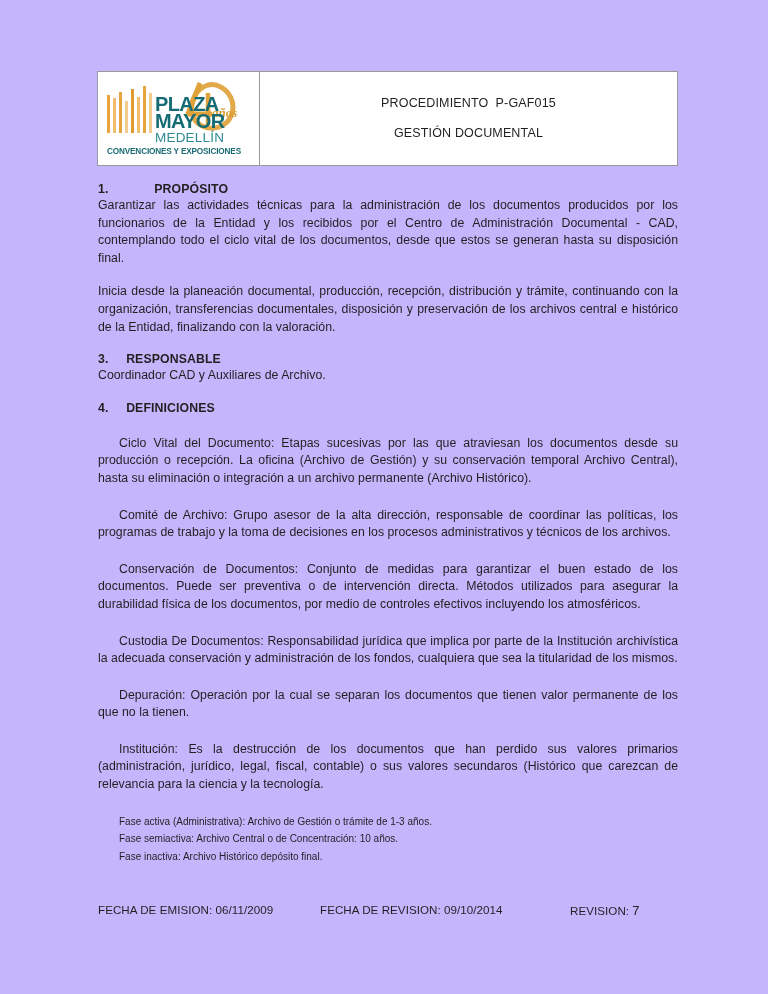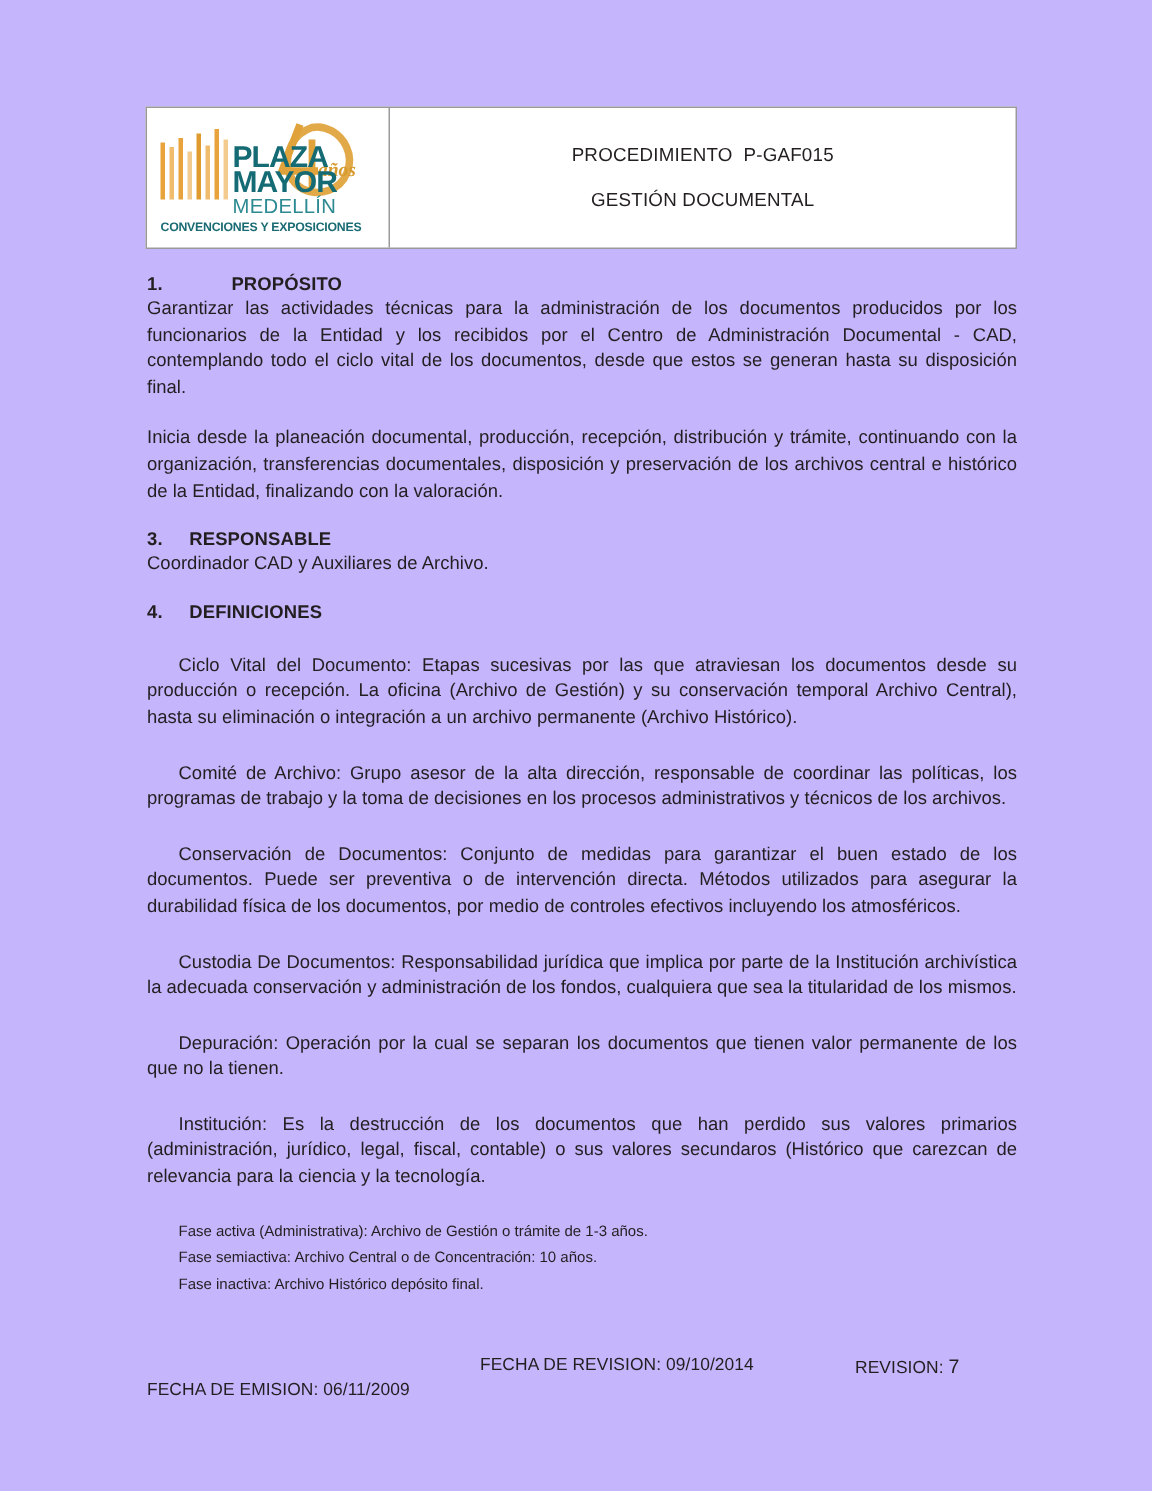--- a/index.html
+++ b/index.html
@@ -115,21 +115,21 @@
   .footer {
     position: absolute;
     left: 98px;
     top: 903px;
     width: 580px;
     display: flex;
     font-size: 11.6px;
     color: #231f20;
     letter-spacing: 0.05px;
   }
-  .footer-emision { flex: 0 0 222px; white-space: pre; margin-top: 17px; }
+  .footer-emision { flex: 0 0 222px; white-space: pre; }
   .footer-revfecha { flex: 0 0 250px; white-space: pre; }
   .footer-rev { flex: 1 1 auto; white-space: pre; }
   .footer-rev .revnum { font-size: 13px; }
 </style>
 </head>
 <body>
 
 <div class="page">
 
   <div class="header-table">

